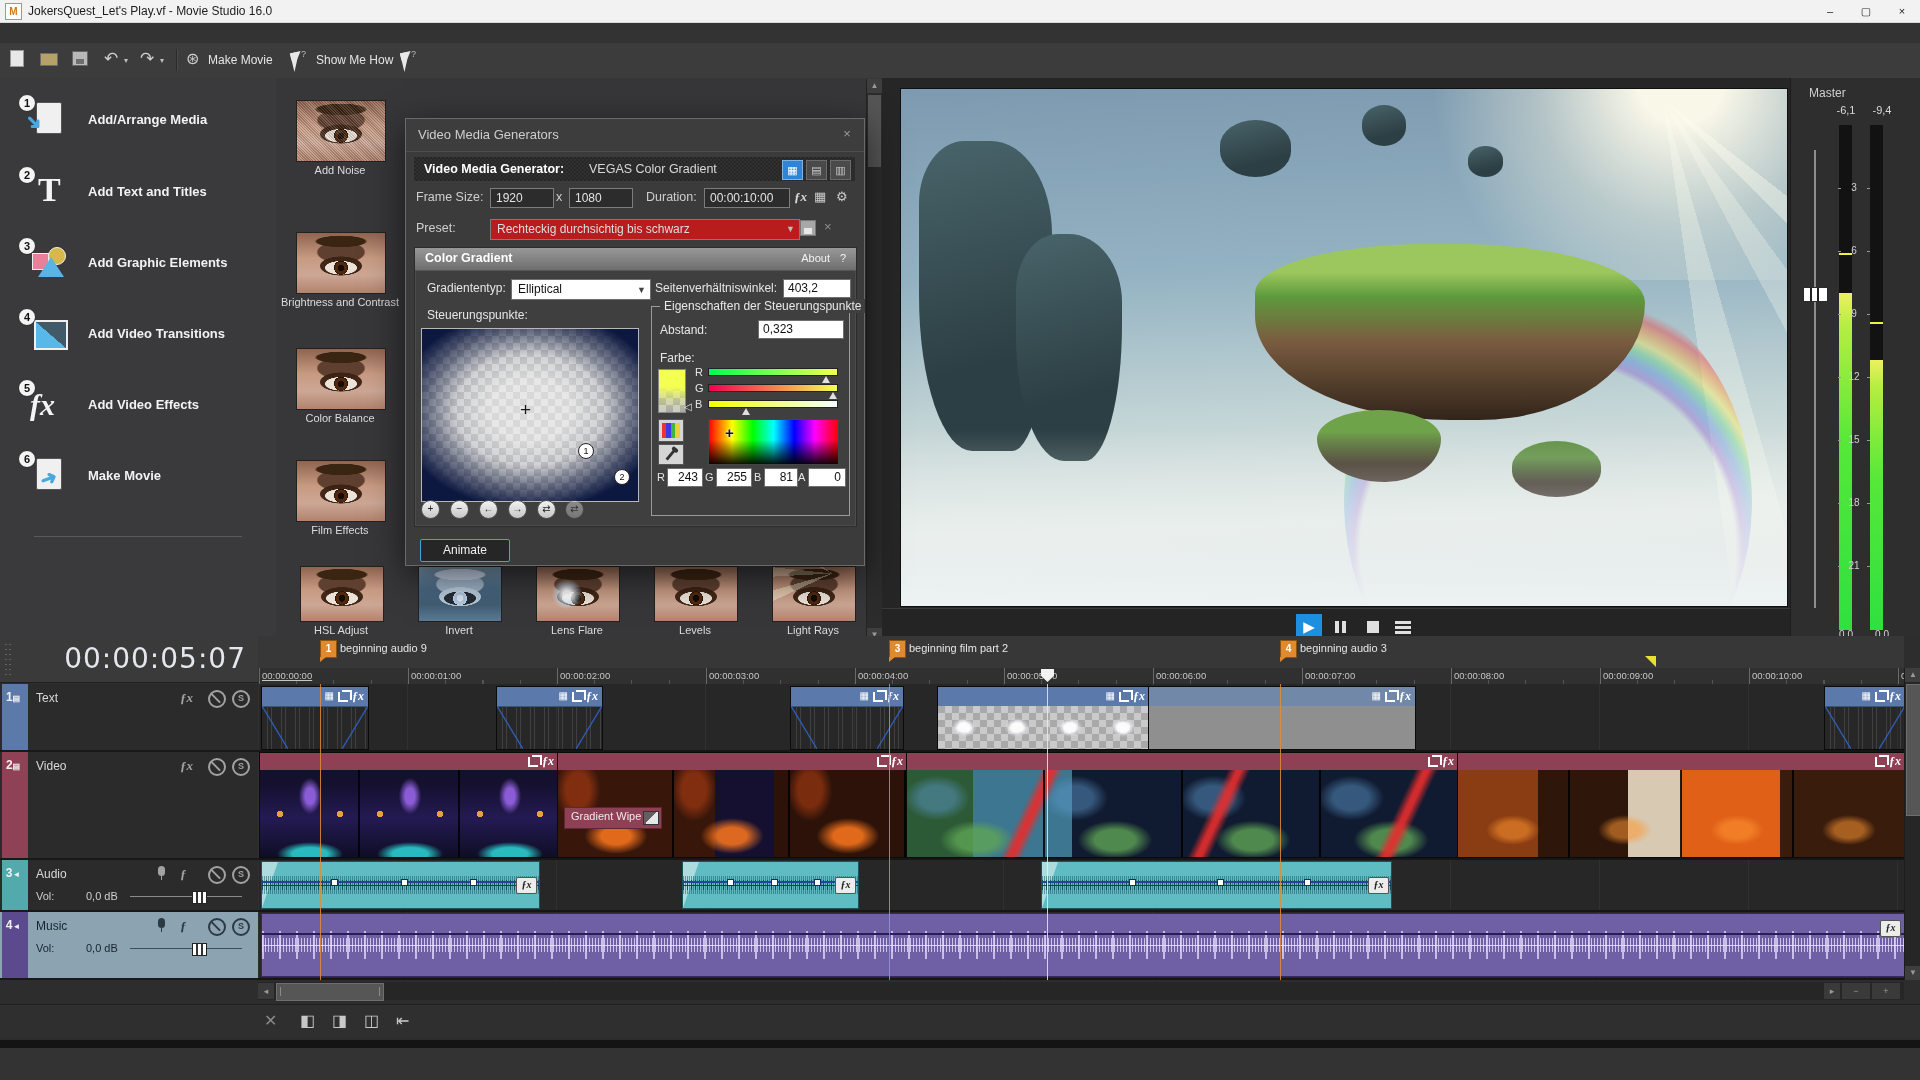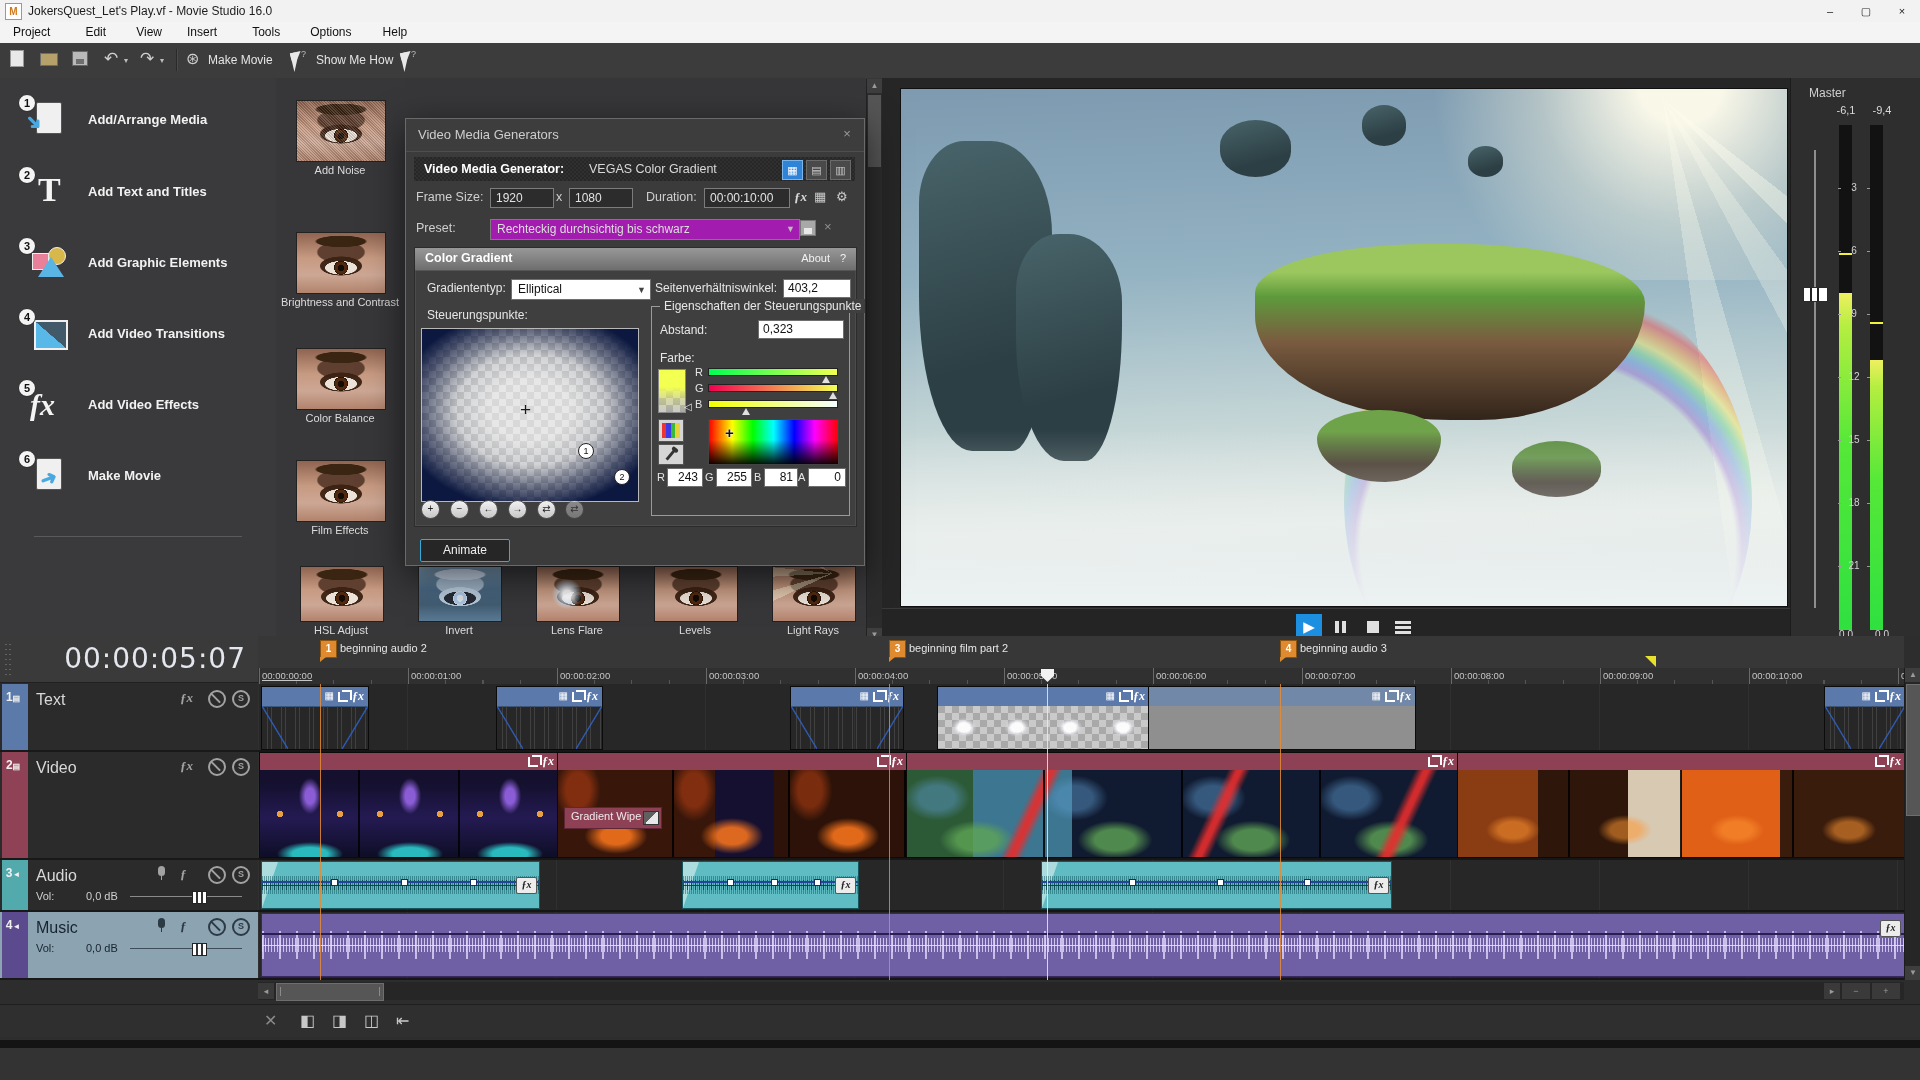--- a/index.html
+++ b/index.html
@@ -85,21 +85,21 @@
   #vmg-label{left:10px;top:5px;font-weight:bold;font-size:12.5px;color:#fff;}
   #vmg-value{left:175px;top:5px;font-size:12.5px;color:#d8d8d8;}
   .vmg-btn{position:absolute;top:3px;width:19px;height:18px;text-align:center;line-height:18px;font-size:11px;
            background:#4a4a4a;border:1px solid #6a6a6a;color:#c8c8c8;}
   .vmg-btn.blue{background:#2f84d8;color:#fff;border-color:#7ab4e8;}
   .dlbl{position:absolute;font-size:12.5px;color:#cfcfcf;}
   .din{position:absolute;background:#2c2c2c;border:1px solid #7c7c7c;color:#e2e2e2;font-size:12px;
        padding:0 5px;height:18px;line-height:18px;}
   .dico{position:absolute;color:#c8c8c8;font-size:13px;}
   .fxi{font:italic bold 13px/18px "Liberation Serif",serif;color:#d8d8d8;}
-  #preset-sel{left:84px;top:100px;width:302px;height:19px;background:#a21caf;border:1px solid #7c7c7c;
+  #preset-sel{left:84px;top:100px;width:302px;height:19px;background:#b91c1c;border:1px solid #7c7c7c;
               color:#ddd;font-size:12px;line-height:19px;padding-left:6px;}
   #preset-arr{position:absolute;right:4px;top:0;font-size:9px;color:#bbb;line-height:19px;}
   .floppy{width:14px;height:14px;background:#a8a8a8;border:1px solid #777;}
   .floppy:after{content:"";position:absolute;left:3px;bottom:1px;width:8px;height:6px;background:#e8e8e8;}
   #cg-panel{left:8px;top:128px;width:441px;height:278px;background:#3f3f3f;border:1px solid #2c2c2c;box-shadow:inset 0 0 0 1px #4c4c4c;}
   #cg-head{left:0;top:0;width:441px;height:22px;background:linear-gradient(#989898,#6e6e6e);border-bottom:1px solid #555;}
   #cg-title{left:10px;top:3px;font-weight:bold;font-size:12.5px;color:#fff;}
   #cg-about{right:26px;top:4px;font-size:11px;color:#f2f2f2;}
   #cg-help{right:10px;top:4px;font-size:11px;color:#f2f2f2;}
   .plbl{position:absolute;font-size:12px;color:#e6e6e6;}
@@ -258,21 +258,21 @@
   .mwave1{position:absolute;left:0;right:0;top:38%;bottom:38%;background:repeating-linear-gradient(90deg,rgba(222,212,248,.85) 0 1px,rgba(0,0,0,0) 1px 3px);}
   .mwave2{position:absolute;left:0;right:0;top:27%;bottom:27%;background:repeating-linear-gradient(90deg,rgba(222,212,248,.8) 0 2px,rgba(0,0,0,0) 2px 17px);}
   .mmid{position:absolute;left:0;right:0;top:50%;height:1px;background:rgba(230,222,250,.9);}
   .menv{position:absolute;left:0;right:0;top:30%;height:2px;background:#2a1e55;}
   
   .thdr{position:absolute;left:0;width:258px;background:#2b2b2b;border-bottom:2px solid #191919;}
   .thdr.sel{background:#8ca3b2;}
   .tstrip{position:absolute;left:2px;top:0;bottom:0;width:26px;}
   .tnum{position:absolute;left:2px;top:6px;width:22px;text-align:center;color:#f0f0f0;font-size:12px;font-weight:bold;}
   .tnum small{font-size:8px;}
-  .tname{position:absolute;left:36px;top:7px;font-size:16px;color:#d8d8d8;}
+  .tname{position:absolute;left:36px;top:7px;font-size:12px;color:#d8d8d8;}
   .thdr.sel .tname{color:#16242e;}
   .hic{position:absolute;top:8px;color:#a2a2a2;}
   .thdr.sel .hic{color:#2c3a44;}
   .ic-mute{width:14px;height:14px;border:2px solid currentColor;border-radius:50%;}
   .ic-mute:after{content:"";position:absolute;left:-1px;top:5px;width:13px;height:2px;background:currentColor;transform:rotate(45deg);}
   .ic-solo{width:14px;height:14px;border:2px solid currentColor;border-radius:50%;font:bold 9px/13px "Liberation Sans",sans-serif;text-align:center;}
   .ic-fx{font:italic bold 13px/16px "Liberation Serif",serif;}
   .ic-mic{width:7px;height:10px;background:currentColor;border-radius:4px;}
   .ic-mic:after{content:"";position:absolute;left:3px;top:10px;width:1px;height:4px;background:currentColor;box-shadow:-3px 3px 0 3px rgba(0,0,0,0);}
   .vol-lbl{position:absolute;font-size:11px;}
@@ -299,29 +299,20 @@
 <div id="app">
 
   <div class="abs" id="titlebar">
     <div class="abs" id="appicon">M</div>
     <div class="abs txt" id="title-text">JokersQuest_Let's Play.vf - Movie Studio 16.0</div>
     <div class="abs winbtn" style="right:72px;">–</div>
     <div class="abs winbtn" style="right:36px;">▢</div>
     <div class="abs winbtn" style="right:0;">×</div>
   </div>
 
-  <div class="abs" id="menubar">
-      <div class="menu-item" style="left: 4px;">Project</div>
-      <div class="menu-item" style="left: 76.4px;">Edit</div>
-      <div class="menu-item" style="left: 127.2px;">View</div>
-      <div class="menu-item" style="left: 178px;">Insert</div>
-      <div class="menu-item" style="left: 243.2px;">Tools</div>
-      <div class="menu-item" style="left: 301.2px;">Options</div>
-      <div class="menu-item" style="left: 373.6px;">Help</div>
-    </div>
 
   <div class="abs" id="toolbar">
     <div class="tbi" style="left:10px;">
         <div class="page-ic"></div>
       </div>
     <div class="tbi" style="left:40px;">
         <div class="folder-ic"></div>
       </div>
     <div class="tbi" style="left:72px;top:8px;position:absolute;">
         <div class="save-ic" style="position:relative;"></div>
@@ -606,21 +597,21 @@
   </div>
 
   <div class="abs" id="timeline">
     <div id="tl-inner">
       <div class="abs" id="tc-box">
         <div class="abs" id="tc-grip"></div>
         <div class="abs txt" id="tc-text">00:00:05:07</div>
       </div>
       <div class="abs" id="markerbar">
           <div class="mflag" style="left: 62px;">1</div>
-          <div class="mlabel txt" style="left: 82px;">beginning audio 2</div>
+          <div class="mlabel txt" style="left: 82px;">beginning audio 9</div>
           <div class="mflag" style="left: 631px;">3</div>
           <div class="mlabel txt" style="left: 651px;">beginning film part 2</div>
           <div class="mflag" style="left: 1022px;">4</div>
           <div class="mlabel txt" style="left: 1042px;">beginning audio 3</div>
           <div class="endmark" style="left: 1387px;"></div>
         </div>
       <div class="abs" id="ruler">
           <div class="rlabel txt" style="left: 4px; text-decoration: underline;">00:00:00:00</div>
           <div class="rlabel txt" style="left: 153px;">00:00:01:00</div>
           <div class="rlabel txt" style="left: 302px;">00:00:02:00</div>

